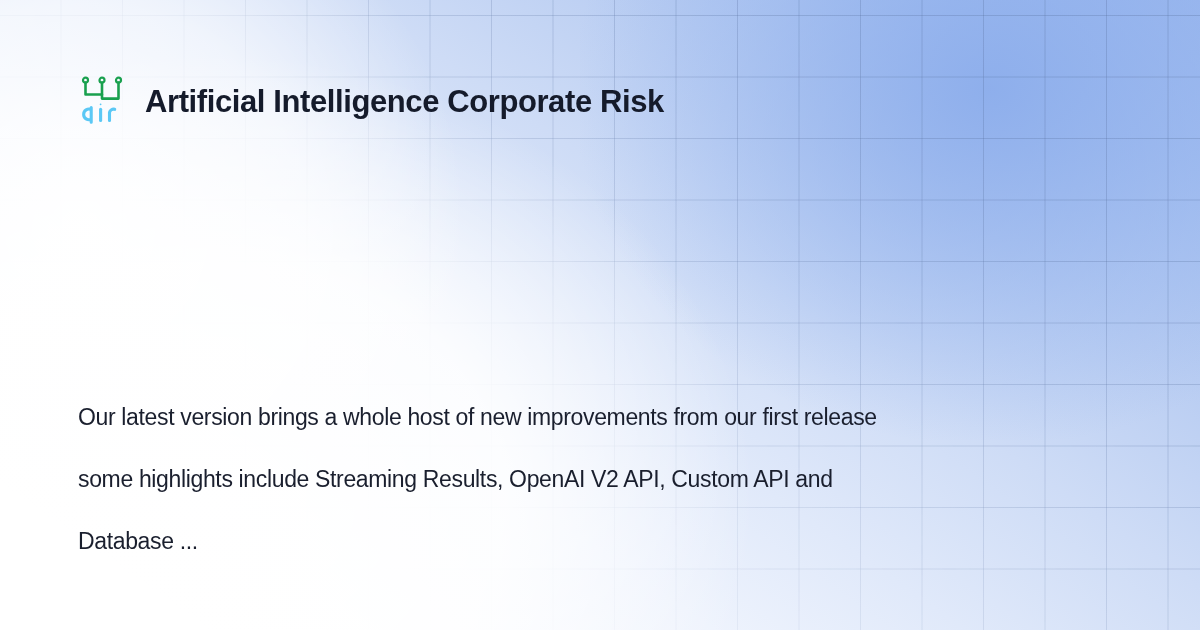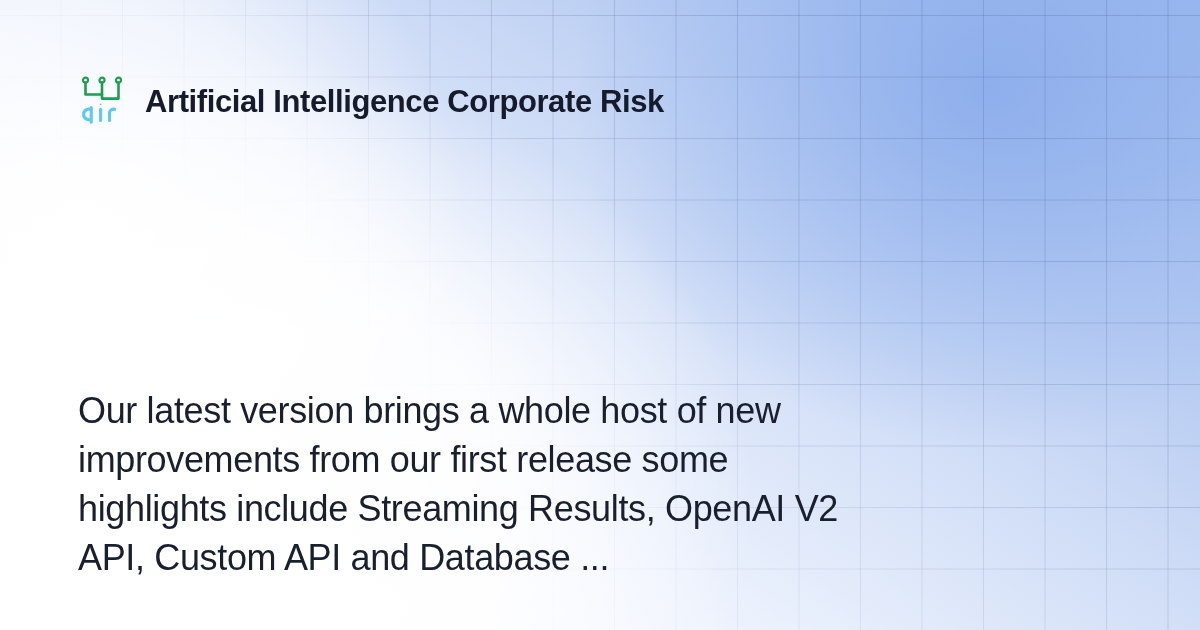--- a/index.html
+++ b/index.html
@@ -116,23 +116,23 @@
     line-height: 1.02;
     color: #3b6fe0;
     white-space: nowrap;
   }
 
   .body-copy {
     position: absolute;
     left: 78px;
     top: 386px;
     width: 800px;
-    font-size: 36px;
+    font-size: 23px;
     font-weight: 400;
-    line-height: 49px;
+    line-height: 62px;
     letter-spacing: -0.35px;
     color: #1a1f2e;
   }
 </style>
 </head>
 <body>
 
 <div class="card">
 
   <div class="bg-base"></div>

